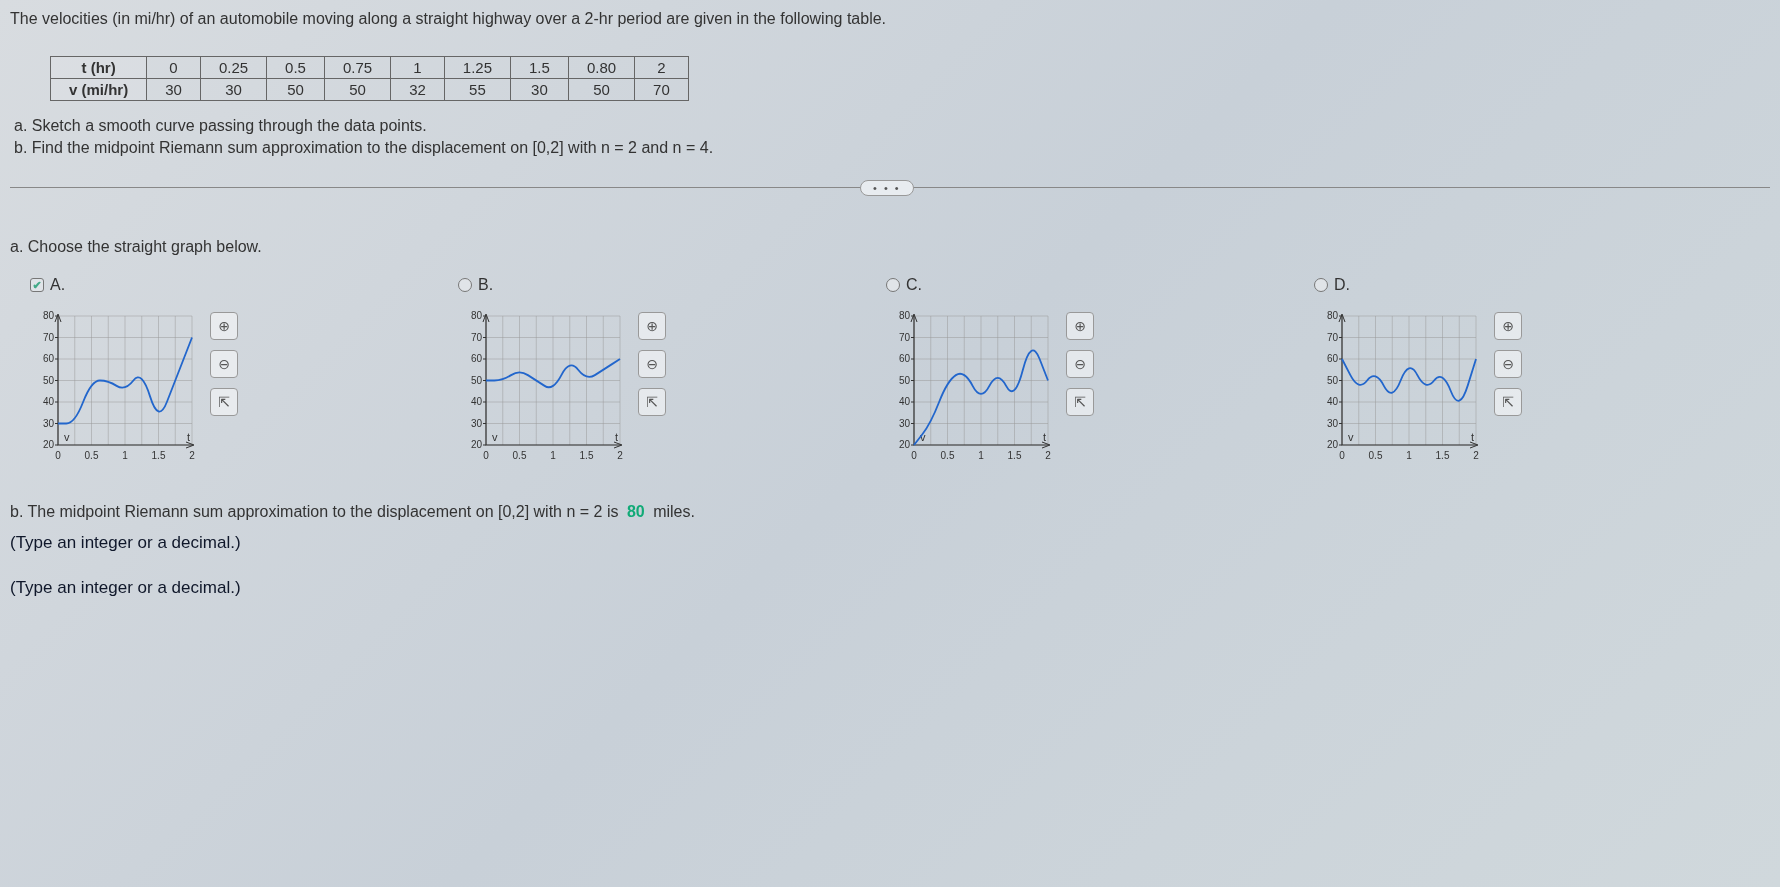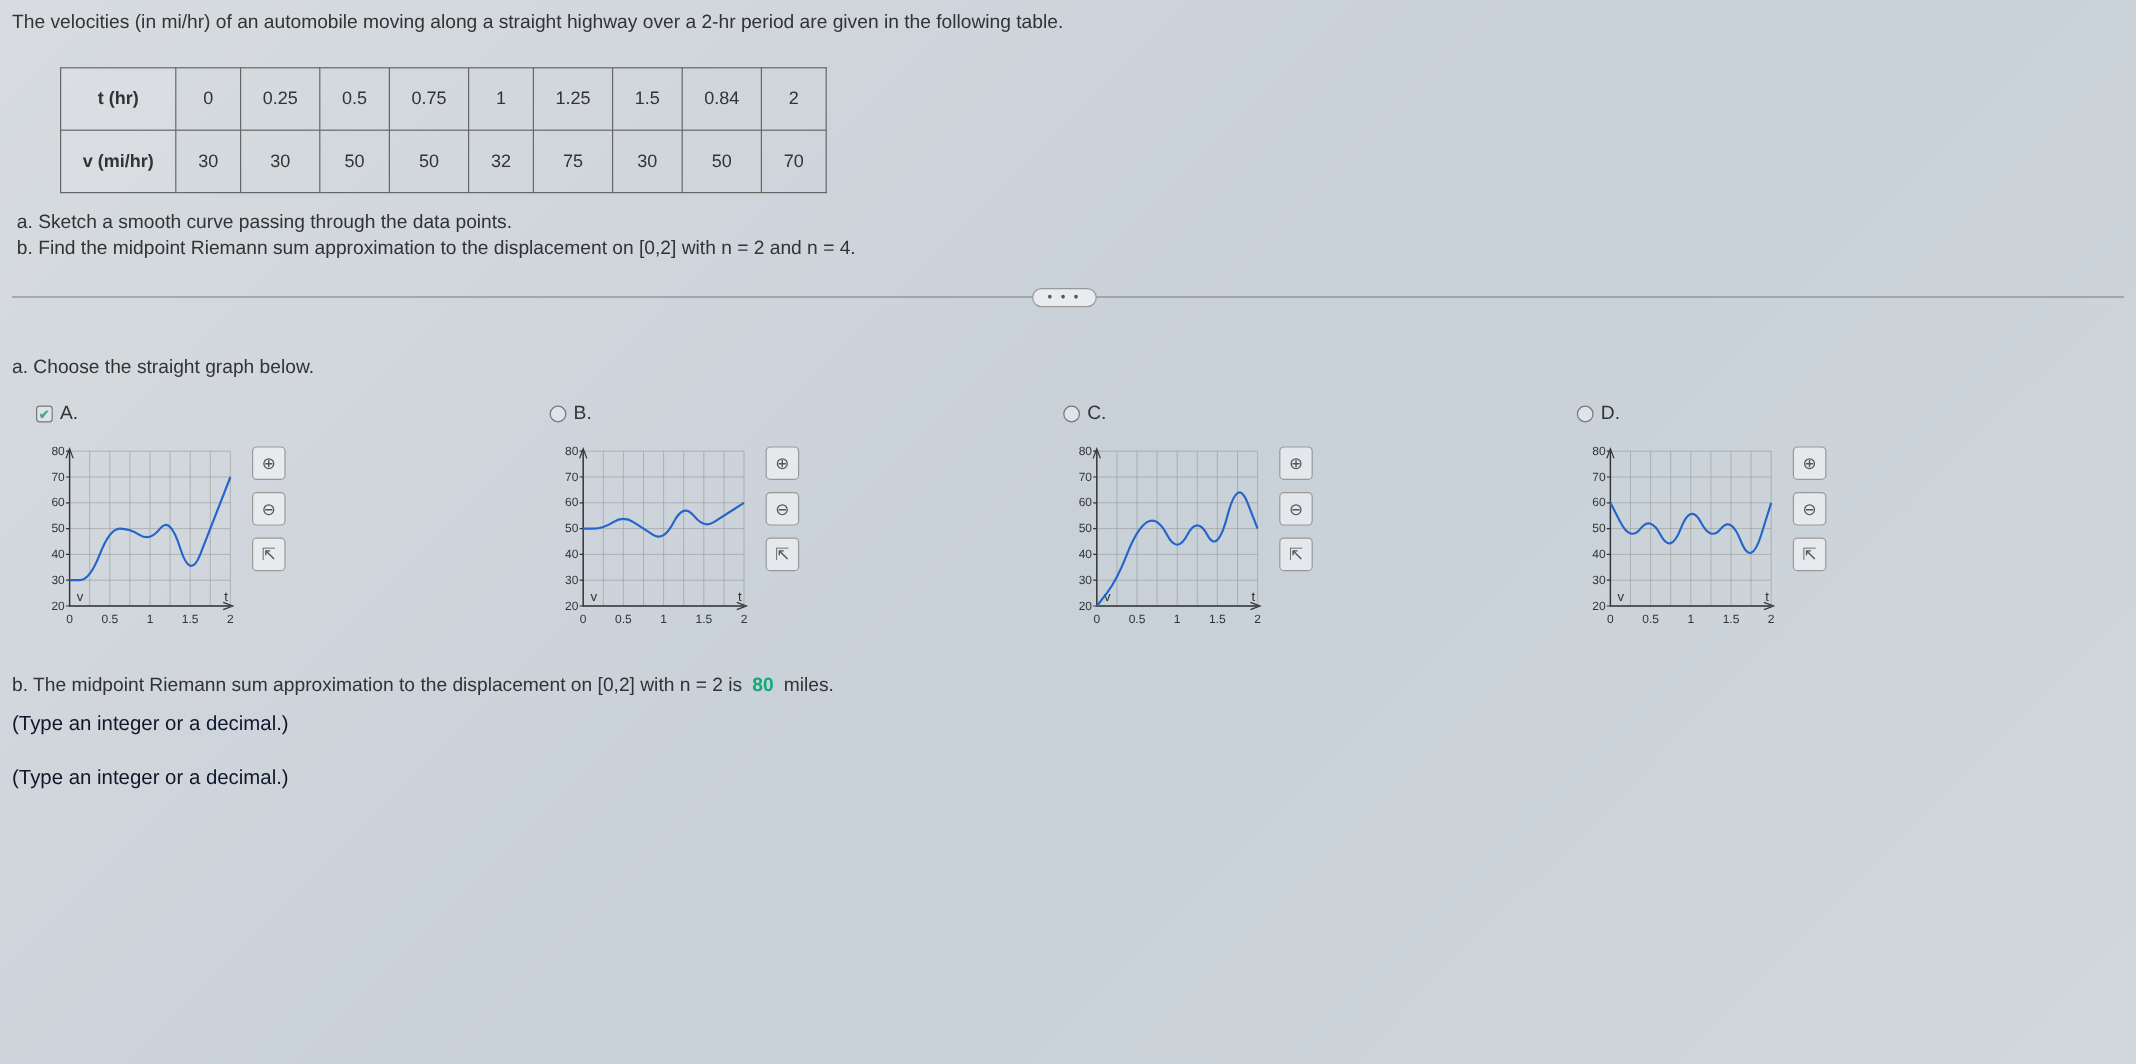--- a/index.html
+++ b/index.html
@@ -1,19 +1,19 @@
 <!DOCTYPE html>
 <html><head>
   <meta charset="utf-8">
   <style>
     * { box-sizing: border-box; margin: 0; padding: 0; }
     body { font-family: Arial, sans-serif; font-size: 16px; background: linear-gradient(135deg, #d8dce0 0%, #c8d0d8 50%, #d0d8dc 100%); color: #333; padding: 10px 10px 20px; min-height: 887px; }
     .intro { margin-bottom: 28px; }
     table.data { border-collapse: collapse; margin: 8px 0 16px 40px; }
-    table.data td, table.data th { border: 1px solid #666; padding: 17px 18px; text-align: center; font-size: 15px; }
+    table.data td, table.data th { border: 1px solid #666; padding: 2px 18px; text-align: center; font-size: 15px; }
     table.data th { font-weight: bold; background: rgba(255,255,255,0.1); }
     .qline { margin: 4px 4px; }
     hr.sep { border: none; border-top: 1px solid #888; margin: 30px 0 12px; }
     .more-pill { position: relative; top: -22px; left: 850px; display: inline-block; background: #e8ecf0; border: 1px solid #999; border-radius: 12px; padding: 1px 12px; font-size: 11px; color: #555; letter-spacing: 2px; cursor: pointer; }
     .section-a { margin-top: 20px; }
     .options { display: flex; gap: 220px; margin: 20px 0 30px 20px; flex-wrap: nowrap; }
     .option { display: flex; flex-direction: column; }
     .opt-label { display: flex; align-items: center; gap: 6px; margin-bottom: 8px; }
     .radio, .checkbox { width: 14px; height: 14px; border: 1.5px solid #777; border-radius: 50%; display: inline-flex; align-items: center; justify-content: center; background: #e0e4e8; }
     .checkbox { border-radius: 3px; }
@@ -39,31 +39,31 @@
   <tbody>
       <tr>
     <th>t (hr)</th>
     <td>0</td>
     <td>0.25</td>
     <td>0.5</td>
     <td>0.75</td>
     <td>1</td>
     <td>1.25</td>
     <td>1.5</td>
-    <td>0.84</td>
+    <td>0.80</td>
     <td>2</td>
   </tr>
   <tr>
     <th>v (mi/hr)</th>
     <td>30</td>
     <td>30</td>
     <td>50</td>
     <td>50</td>
     <td>32</td>
-    <td>75</td>
+    <td>55</td>
     <td>30</td>
     <td>50</td>
     <td>70</td>
   </tr>
 </tbody>
   </table>
 
 <div class="qline">a. Sketch a smooth curve passing through the data points.</div>
 <div class="qline">b. Find the midpoint Riemann sum approximation to the displacement on [0,2] with n = 2 and n = 4.</div>
 

